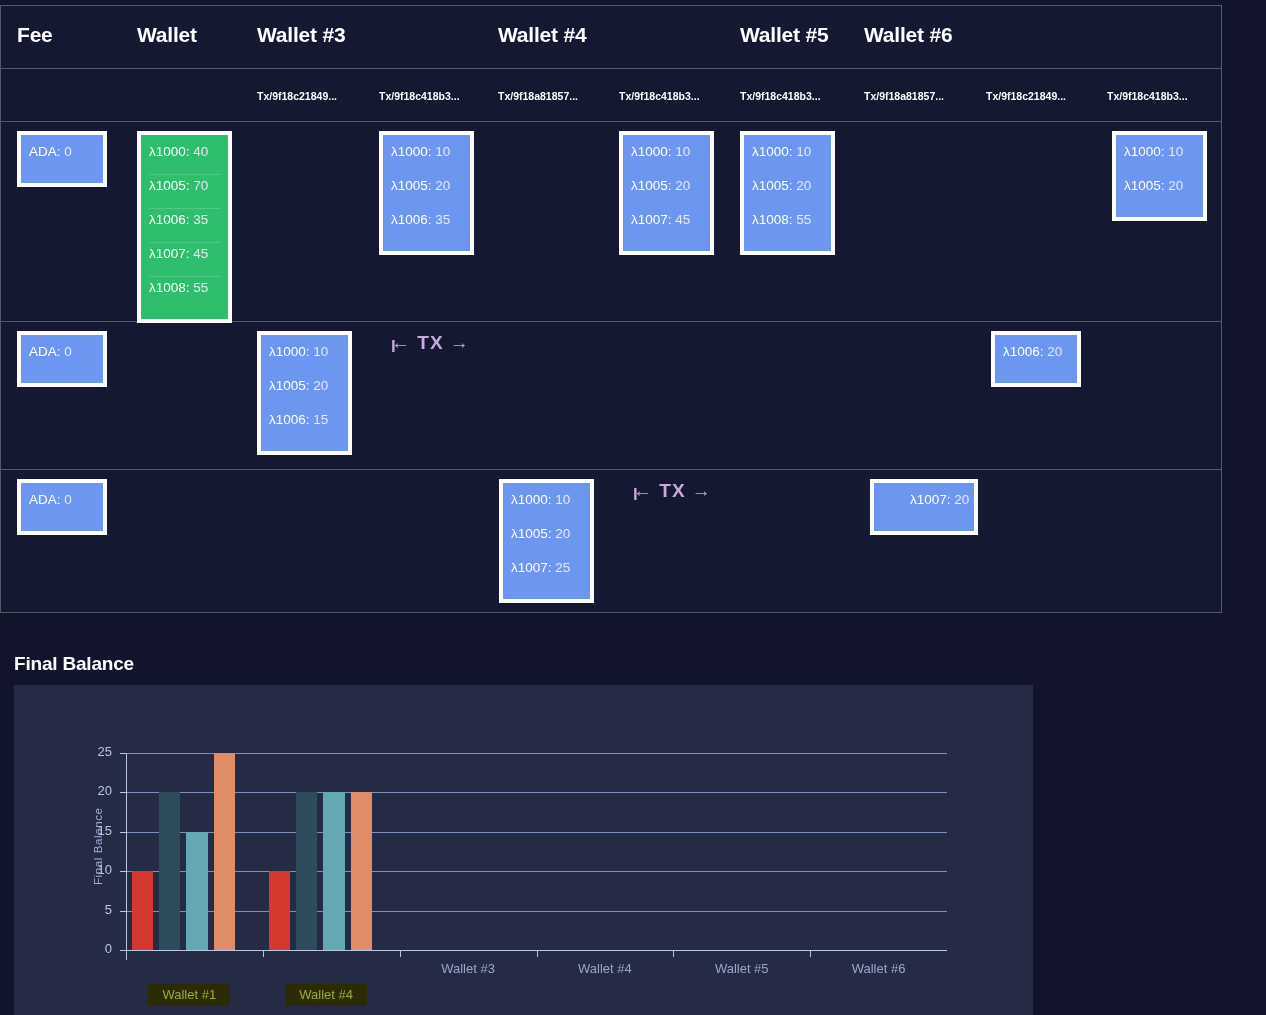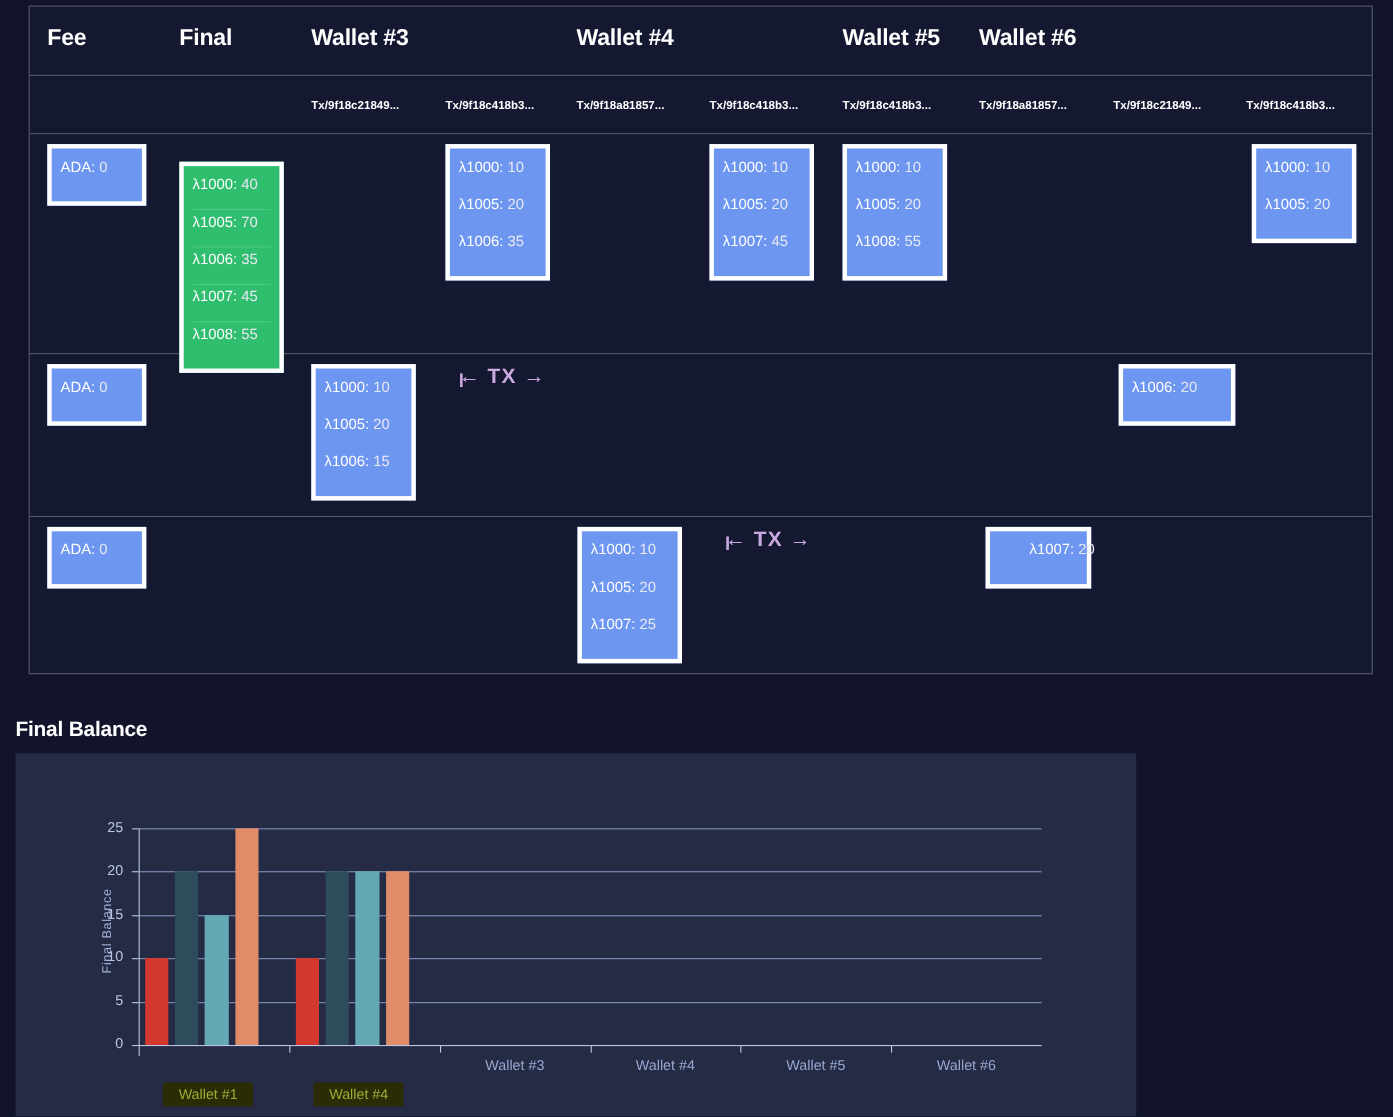--- a/index.html
+++ b/index.html
@@ -8,21 +8,21 @@
     background: #11142a;
     width: 1266px; height: 1015px;
     font-family: "Liberation Sans", sans-serif;
     overflow: hidden;
   }
   .page { position: relative; width: 1266px; height: 1015px; }
 
   
   .ledger {
     position: absolute;
-    left: 26px; top: 5px;
+    left: 0; top: 5px;
     width: 1222px;
     border: 1px solid #555a68;
     background: #141830;
   }
   .ledger-row {
     display: flex;
     border-bottom: 1px solid #555a68;
     position: relative;
   }
   .ledger-row:last-child { border-bottom: none; }
@@ -159,42 +159,42 @@
   }
 </style>
 </head>
 <body>
 
 <div class="page">
 
   <div class="ledger">
     <div class="ledger-row hdr-row" id="hdr-row" style="position: relative;">
         <div class="hdr-cell" style="position: absolute; left: 16px; top: 17px; padding-left: 0px;">Fee</div>
-        <div class="hdr-cell" style="position: absolute; left: 136px; top: 17px; padding-left: 0px;">Final</div>
+        <div class="hdr-cell" style="position: absolute; left: 136px; top: 17px; padding-left: 0px;">Wallet</div>
         <div class="hdr-cell" style="position: absolute; left: 256px; top: 17px; padding-left: 0px;">Wallet #3</div>
         <div class="hdr-cell" style="position: absolute; left: 497px; top: 17px; padding-left: 0px;">Wallet #4</div>
         <div class="hdr-cell" style="position: absolute; left: 739px; top: 17px; padding-left: 0px;">Wallet #5</div>
         <div class="hdr-cell" style="position: absolute; left: 863px; top: 17px; padding-left: 0px;">Wallet #6</div>
       </div>
     <div class="ledger-row sub-row" id="sub-row" style="position: relative;">
         <div class="sub-cell" style="position: absolute; left: 256px; top: 21px;">Tx/9f18c21849...</div>
         <div class="sub-cell" style="position: absolute; left: 378px; top: 21px;">Tx/9f18c418b3...</div>
         <div class="sub-cell" style="position: absolute; left: 497px; top: 21px;">Tx/9f18a81857...</div>
         <div class="sub-cell" style="position: absolute; left: 618px; top: 21px;">Tx/9f18c418b3...</div>
         <div class="sub-cell" style="position: absolute; left: 739px; top: 21px;">Tx/9f18c418b3...</div>
         <div class="sub-cell" style="position: absolute; left: 863px; top: 21px;">Tx/9f18a81857...</div>
         <div class="sub-cell" style="position: absolute; left: 985px; top: 21px;">Tx/9f18c21849...</div>
         <div class="sub-cell" style="position: absolute; left: 1106px; top: 21px;">Tx/9f18c418b3...</div>
       </div>
     <div id="data-rows">
         <div class="ledger-row data-row" style="height: 200px;">
           <div class="cellbox blue" style="left: 16px; top: 9px; width: 90px;">
             <span class="kv"><span class="k">ADA: </span><span class="v">0</span></span>
           </div>
-          <div class="cellbox green" style="left: 136px; top: 9px; width: 95px; margin-top: 16px;">
+          <div class="cellbox green" style="left: 136px; top: 9px; width: 95px;">
             <span class="kv"><span class="k">λ1000: </span><span class="v">40</span></span>
             <span class="kv"><span class="k">λ1005: </span><span class="v">70</span></span>
             <span class="kv"><span class="k">λ1006: </span><span class="v">35</span></span>
             <span class="kv"><span class="k">λ1007: </span><span class="v">45</span></span>
             <span class="kv"><span class="k">λ1008: </span><span class="v">55</span></span>
           </div>
           <div class="cellbox blue" style="left: 378px; top: 9px; width: 95px;">
             <span class="kv"><span class="k">λ1000: </span><span class="v">10</span></span>
             <span class="kv"><span class="k">λ1005: </span><span class="v">20</span></span>
             <span class="kv"><span class="k">λ1006: </span><span class="v">35</span></span>
@@ -216,38 +216,38 @@
         </div>
         <div class="ledger-row data-row" style="height: 148px;">
           <div class="cellbox blue" style="left: 16px; top: 9px; width: 90px;">
             <span class="kv"><span class="k">ADA: </span><span class="v">0</span></span>
           </div>
           <div class="cellbox blue" style="left: 256px; top: 9px; width: 95px;">
             <span class="kv"><span class="k">λ1000: </span><span class="v">10</span></span>
             <span class="kv"><span class="k">λ1005: </span><span class="v">20</span></span>
             <span class="kv"><span class="k">λ1006: </span><span class="v">15</span></span>
           </div>
-          <div class="cellbox blue" style="left: 990px; top: 9px; width: 106px;">
+          <div class="cellbox blue" style="left: 990px; top: 9px; width: 90px;">
             <span class="kv"><span class="k">λ1006: </span><span class="v">20</span></span>
           </div>
           <div class="tx-marker" style="left: 390px; top: 11px;">
             <span class="bar">l</span>
             <span class="arrows">← TX →</span>
           </div>
         </div>
         <div class="ledger-row data-row" style="height: 142px;">
           <div class="cellbox blue" style="left: 16px; top: 9px; width: 90px;">
             <span class="kv"><span class="k">ADA: </span><span class="v">0</span></span>
           </div>
           <div class="cellbox blue" style="left: 498px; top: 9px; width: 95px;">
             <span class="kv"><span class="k">λ1000: </span><span class="v">10</span></span>
             <span class="kv"><span class="k">λ1005: </span><span class="v">20</span></span>
             <span class="kv"><span class="k">λ1007: </span><span class="v">25</span></span>
           </div>
-          <div class="cellbox blue" style="left: 869px; top: 9px; width: 96px; padding-left: 36px;">
+          <div class="cellbox blue" style="left: 869px; top: 9px; width: 108px; padding-left: 36px;">
             <span class="kv"><span class="k">λ1007: </span><span class="v">20</span></span>
           </div>
           <div class="tx-marker" style="left: 632px; top: 11px;">
             <span class="bar">l</span>
             <span class="arrows">← TX →</span>
           </div>
         </div>
       </div>
   </div>
 

